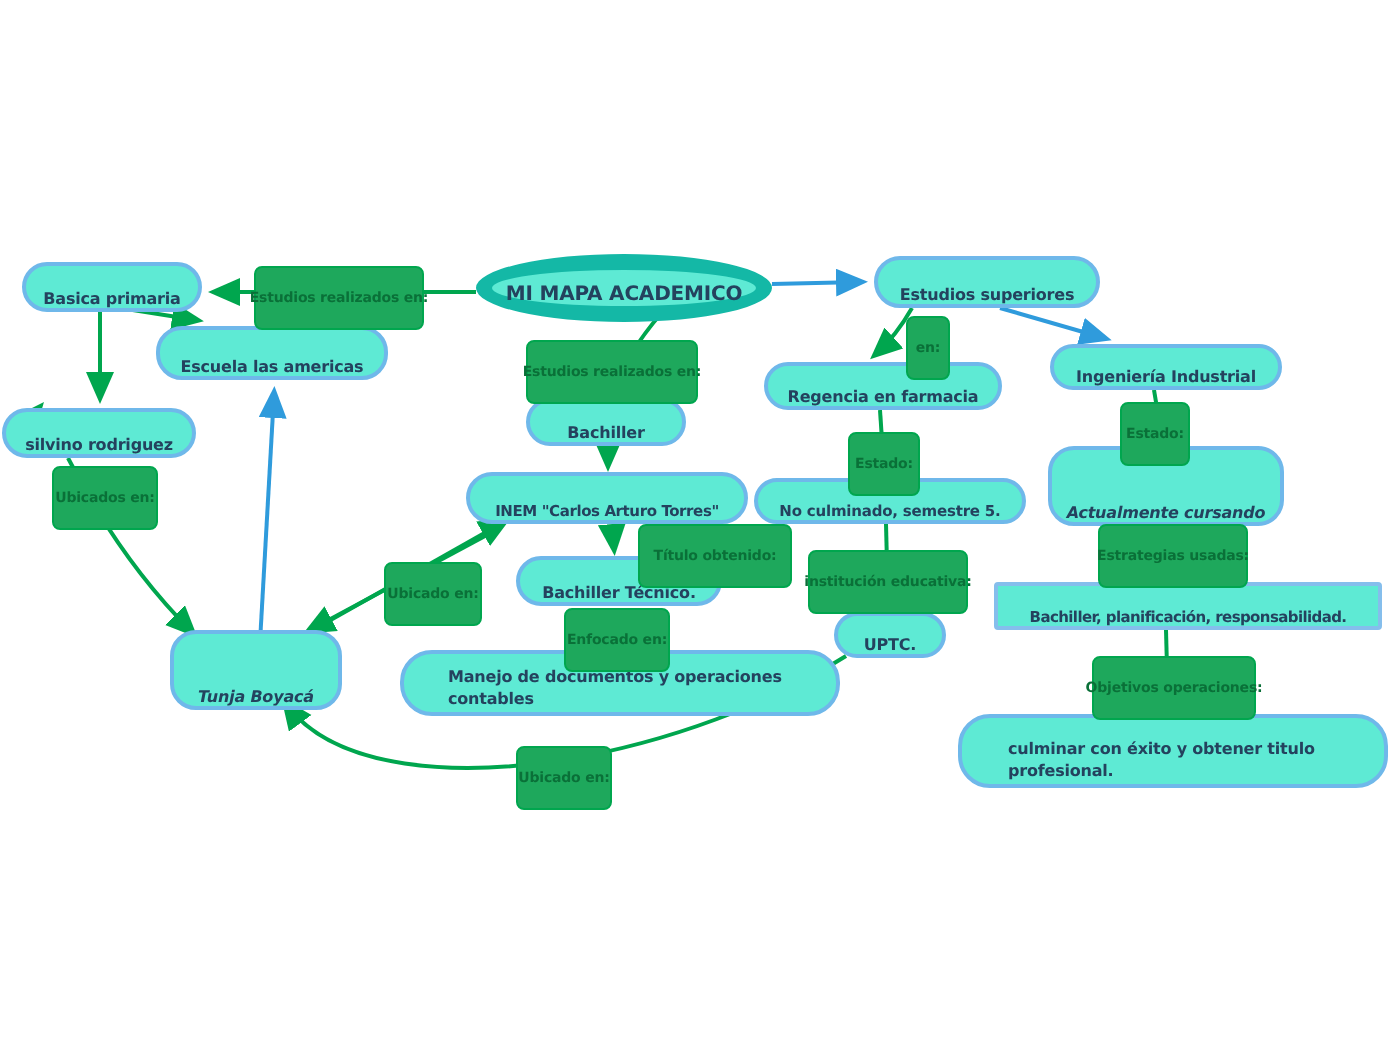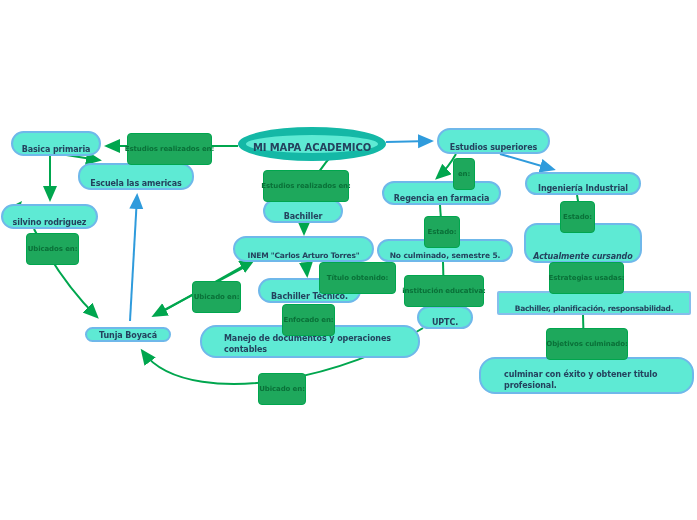--- a/index.html
+++ b/index.html
@@ -77,21 +77,21 @@
     </div>
 
   <div class="node" style="left:78px;top:163px;width:116px;height:27px;">
       <span>Escuela las americas</span>
     </div>
 
   <div class="node" style="left:1px;top:204px;width:97px;height:25px;">
       <span>silvino rodriguez</span>
     </div>
 
-  <div class="node" style="left:85px;top:327px;width:86px;height:15px;">
+  <div class="node" style="left:85px;top:315px;width:86px;height:40px;font-style:italic;">
       <span>Tunja Boyacá</span>
     </div>
 
   <div class="node" style="left:263px;top:199px;width:80px;height:24px;">
       <span>Bachiller</span>
     </div>
 
   <div class="node" style="left:233px;top:236px;width:141px;height:26px;font-size:7.5px;letter-spacing:-0.2px;">
       <span>INEM "Carlos Arturo Torres"</span>
     </div>
@@ -178,16 +178,16 @@
 
   <div class="elabel" style="left:404px;top:275px;width:80px;height:18px;">
       <span>institución educativa:</span>
     </div>
 
   <div class="elabel" style="left:549px;top:262px;width:75px;height:16px;">
       <span>Estrategias usadas:</span>
     </div>
 
   <div class="elabel" style="left:546px;top:328px;width:82px;height:16px;">
-      <span>Objetivos culminado:</span>
+      <span>Objetivos operaciones:</span>
     </div>
 
 </div>
 
 </body></html>

